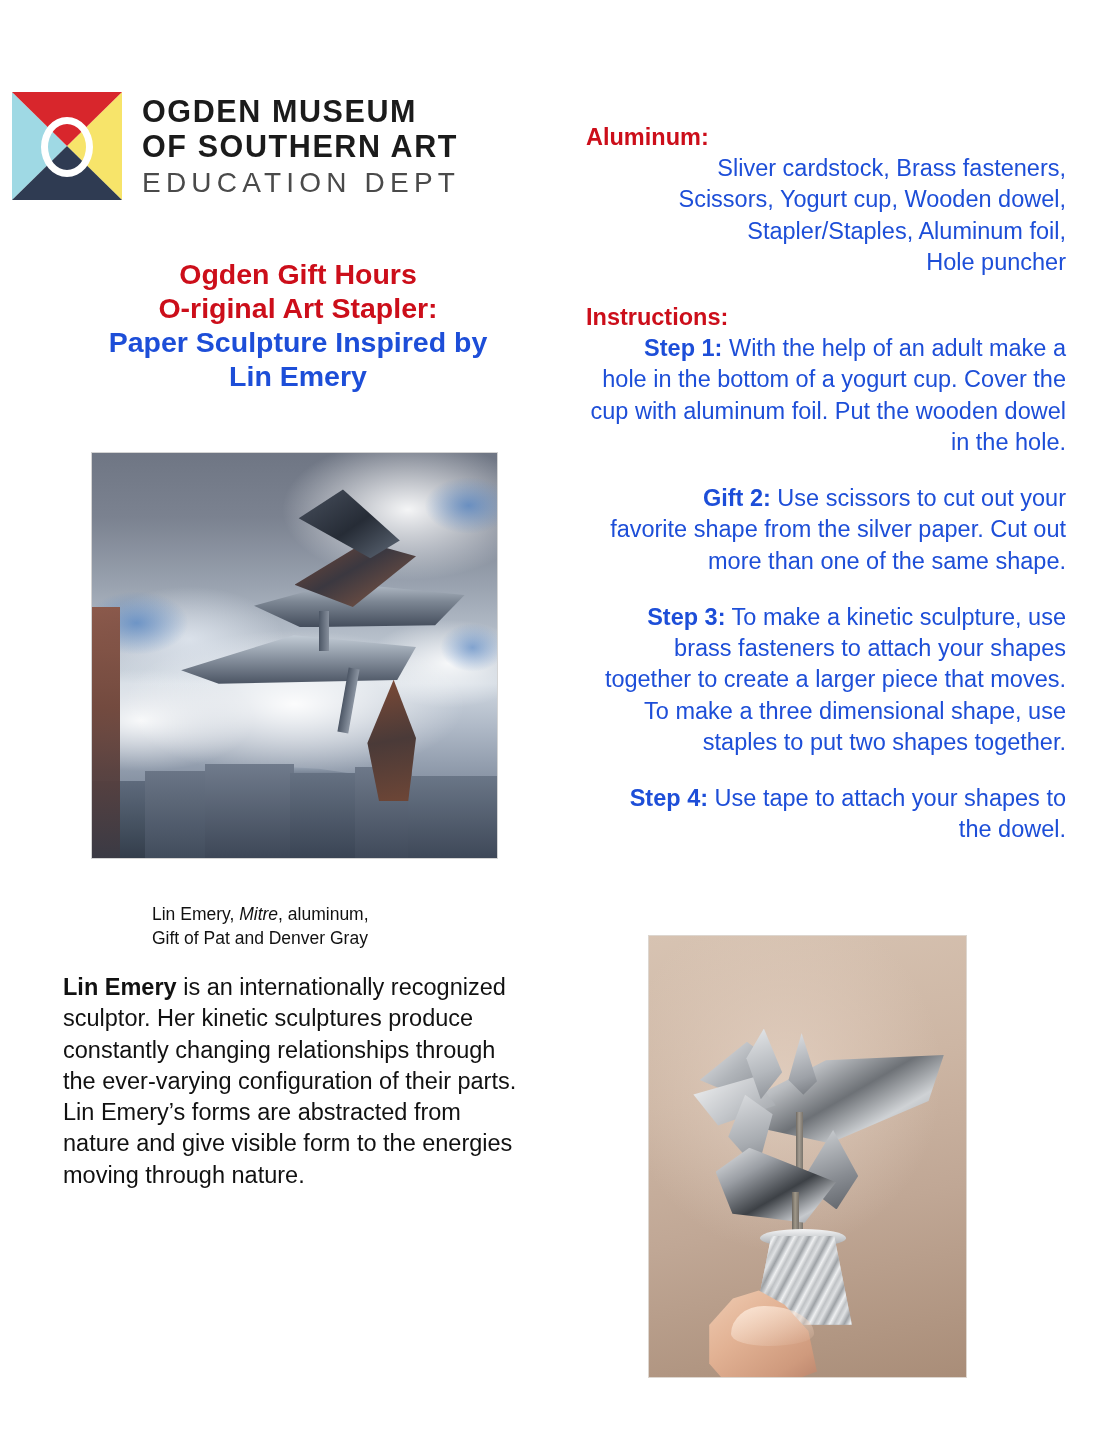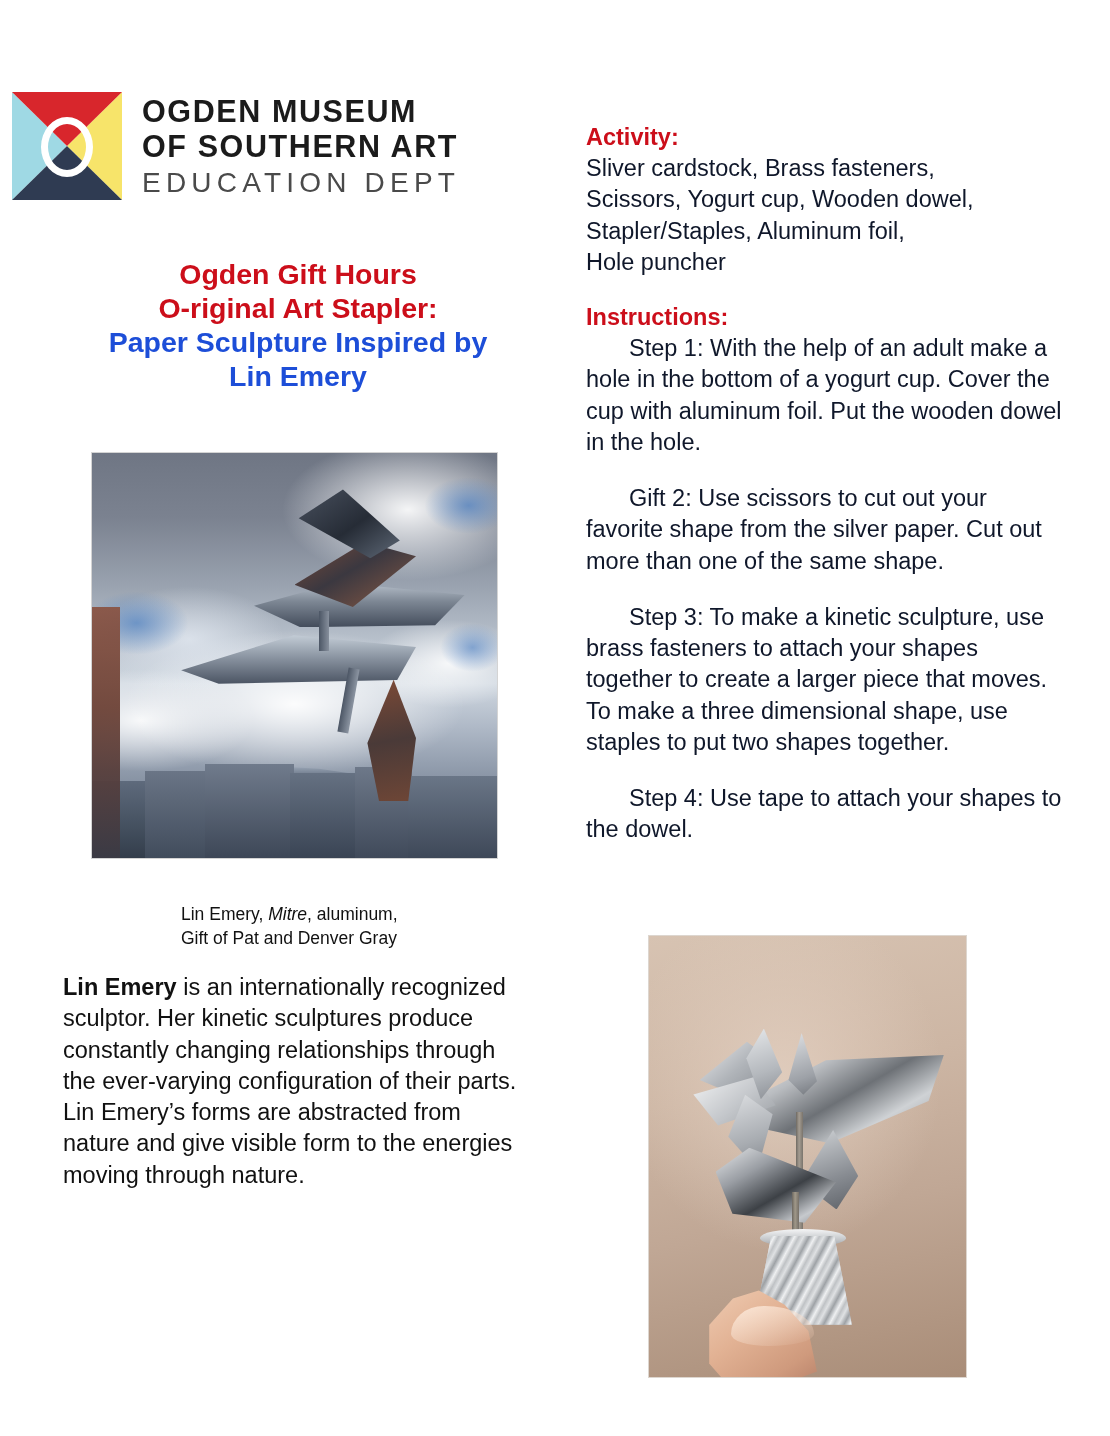--- a/index.html
+++ b/index.html
@@ -158,42 +158,42 @@
     background: linear-gradient(90deg,#4c5665,#868f9c);
   }
   .stem-2 {
     left: 62%; top: 53%; width: 2.6%; height: 16%;
     background: linear-gradient(90deg,#4c5665,#8c95a2);
     transform: rotate(10deg);
   }
 
   
   .caption {
-    position: absolute; left: 181px; top: 902px;
+    position: absolute; left: 152px; top: 902px;
     width: 340px; font-size: 17.5px; line-height: 1.38; color: #111;
   }
   .caption .it { font-style: italic; }
 
   
   .bio {
     position: absolute; left: 63px; top: 972px;
     width: 470px;
     font-size: 23.5px; line-height: 1.33; color: #111;
   }
   .bio b { font-weight: 700; }
 
   
   .sec-heading {
     color: #cc0e1a; font-size: 23.5px; font-weight: 700;
     line-height: 1.32;
   }
   .body-text {
-    font-size: 23.5px; line-height: 1.33; color: #0f172a;
-  }
-  .body-text b { font-weight: 400; margin-left: 43px; }
+    font-size: 23.5px; line-height: 1.33; color: #1d4ed8; text-align: right;
+  }
+  .body-text b { font-weight: 700; margin-left: 43px; }
 
   .supplies { position: absolute; left: 586px; top: 122px; width: 480px; }
   .instructions { position: absolute; left: 586px; top: 302px; width: 480px; }
   .step { margin-top: 0; }
   .step + .step { margin-top: 25px; }
 
   
   .photo-craft {
     position: absolute; left: 648px; top: 935px;
     width: 319px; height: 443px;
@@ -336,21 +336,21 @@
     <span>Lin Emery,</span>
     <span class="it">Mitre</span><span>, aluminum,</span><br>
     <span>Gift of Pat and Denver Gray</span>
   </div>
 
   <div class="bio">
     <b>Lin Emery</b><span> is an internationally recognized sculptor. Her kinetic sculptures produce constantly changing relationships through the ever-varying configuration of their parts. Lin Emery’s forms are abstracted from nature and give visible form to the energies moving through nature.</span>
   </div>
 
   <div class="supplies">
-    <div class="sec-heading">Activity:</div>
+    <div class="sec-heading">Aluminum:</div>
     <div class="body-text">
       <div>Sliver cardstock, Brass fasteners,</div>
       <div>Scissors, Yogurt cup, Wooden dowel,</div>
       <div>Stapler/Staples, Aluminum foil,</div>
       <div>Hole puncher</div>
     </div>
   </div>
 
   <div class="instructions">
     <div class="sec-heading">Instructions:</div>

